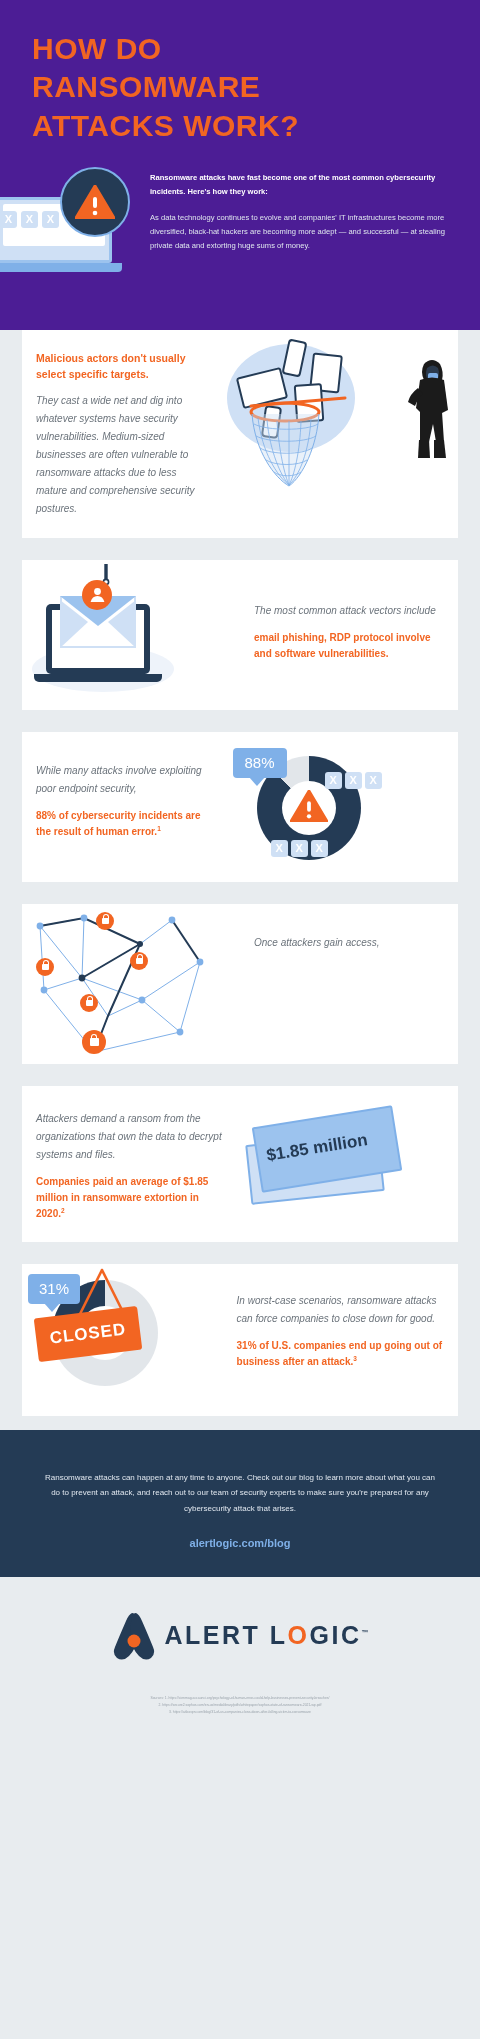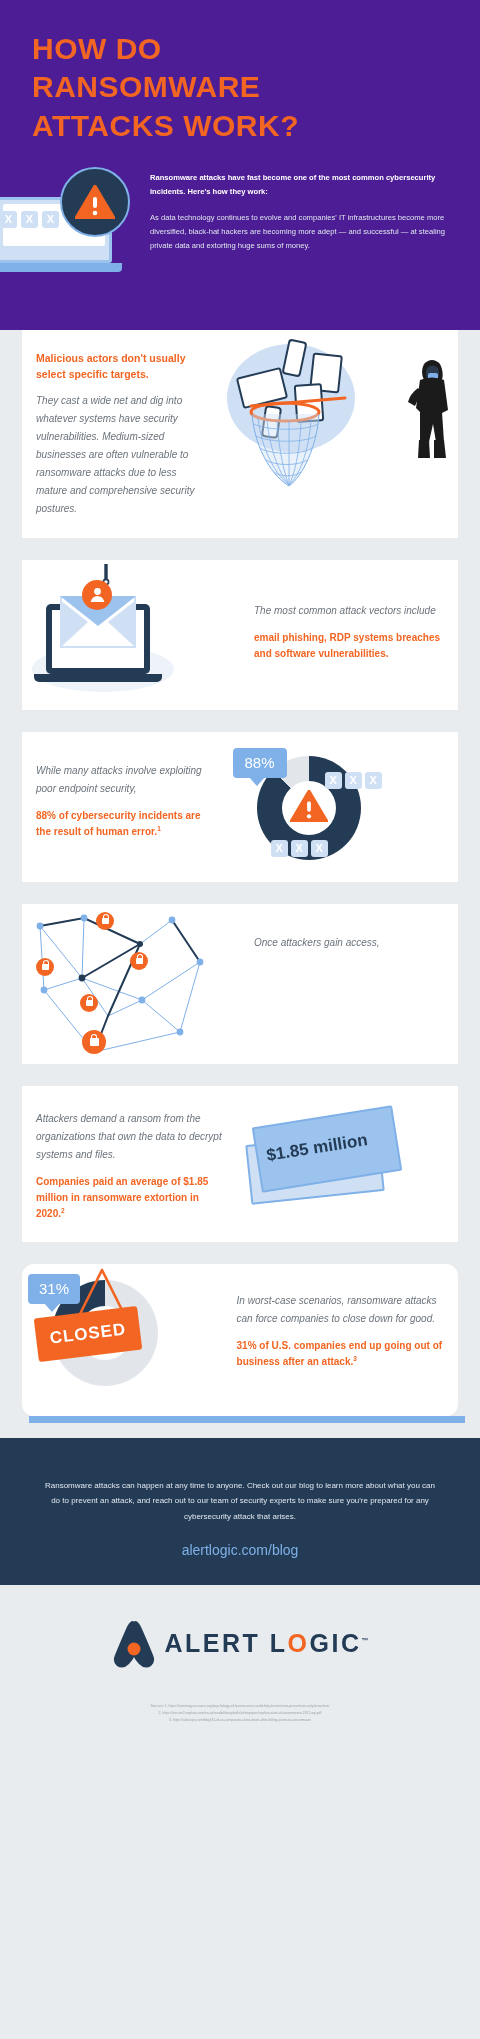--- a/index.html
+++ b/index.html
@@ -293,22 +293,22 @@
     text-align: center;
   }
   .cta-text {
     color: #dfe6ee;
     font-size: 8px;
     line-height: 1.95;
     margin-bottom: 16px;
   }
   .cta-link {
     color: #7fb0e8;
-    font-size: 14px;
-    font-weight: normal;
+    font-size: 11px;
+    font-weight: bold;
     text-decoration: none;
     display: inline-block;
     text-align: right;
   }
   .footer-logo-area {
     background: #e8ecef;
     padding: 34px 0 14px 0;
     text-align: center;
   }
   .logo-row {
@@ -452,21 +452,21 @@
           <div style="position:absolute;left:52px;top:-10px;width:30px;height:30px;border-radius:50%;background:#f26522;display:flex;align-items:center;justify-content:center;">
             <svg width="17" height="17" viewBox="0 0 17 17">
               <circle cx="8.5" cy="5.5" r="3.4" fill="#fff"></circle>
               <path d="M1.6 16 q1.5 -6 6.9 -6 q5.4 0 6.9 6 z" fill="#fff"></path>
             </svg>
           </div>
         </div>
       </div>
       <div class="txt-col" style="padding-top:42px">
         <div class="para tight">The most common attack vectors include</div>
-        <div class="emph">email phishing, RDP systems breaches and software vulnerabilities.</div>
+        <div class="emph">email phishing, RDP protocol involve and software vulnerabilities.</div>
       </div>
     </div>
   </div>
 
   <div class="card">
     <div class="card-inner" style="min-height:150px">
       <div class="txt-col" style="flex:0 0 46%;padding-top:30px">
         <div class="para tight">While many attacks involve exploiting poor endpoint security,</div>
         <div class="emph"><span>88% of cybersecurity incidents are the result of human error.</span><sup>1</sup></div>
       </div>
@@ -551,21 +551,21 @@
       </div>
       <div class="art-col">
         <div class="bill" style="left:8px;top:52px;width:134px;height:60px;transform:rotate(-6deg);background:#cfe0f5;"></div>
         <div class="bill" style="left:16px;top:30px;width:142px;height:66px;transform:rotate(-9deg);">
         </div>
         <div class="money-label" style="left:26px;top:52px;transform:rotate(-9deg);">$1.85 million</div>
       </div>
     </div>
   </div>
 
-  <div class="card" style="margin-bottom:8px;border-radius:12px;">
+  <div class="card" style="margin-bottom:0;">
     <div class="card-inner" style="min-height:152px">
       <div class="art-col" style="flex:0 0 46%">
         <div class="donut" style="left:30px;top:16px;width:106px;height:106px;background:conic-gradient(#e2e6ea 0deg 248deg, #243b55 248deg 360deg);"></div>
         <div class="donut-hole" style="left:56px;top:42px;width:54px;height:54px;"></div>
         <div class="badge" style="left:6px;top:10px;width:52px;height:30px;z-index:7;">31%</div>
         <svg style="position:absolute;left:44px;top:4px;z-index:8;" width="72" height="58" viewBox="0 0 72 58">
           <path d="M36 2 L10 54 M36 2 L62 54" fill="none" stroke="#f26522" stroke-width="2.6" stroke-linecap="round"></path>
         </svg>
         <div class="closed-sign" style="left:14px;top:48px;width:104px;height:44px;transform:rotate(-7deg);z-index:9;">CLOSED</div>
       </div>

